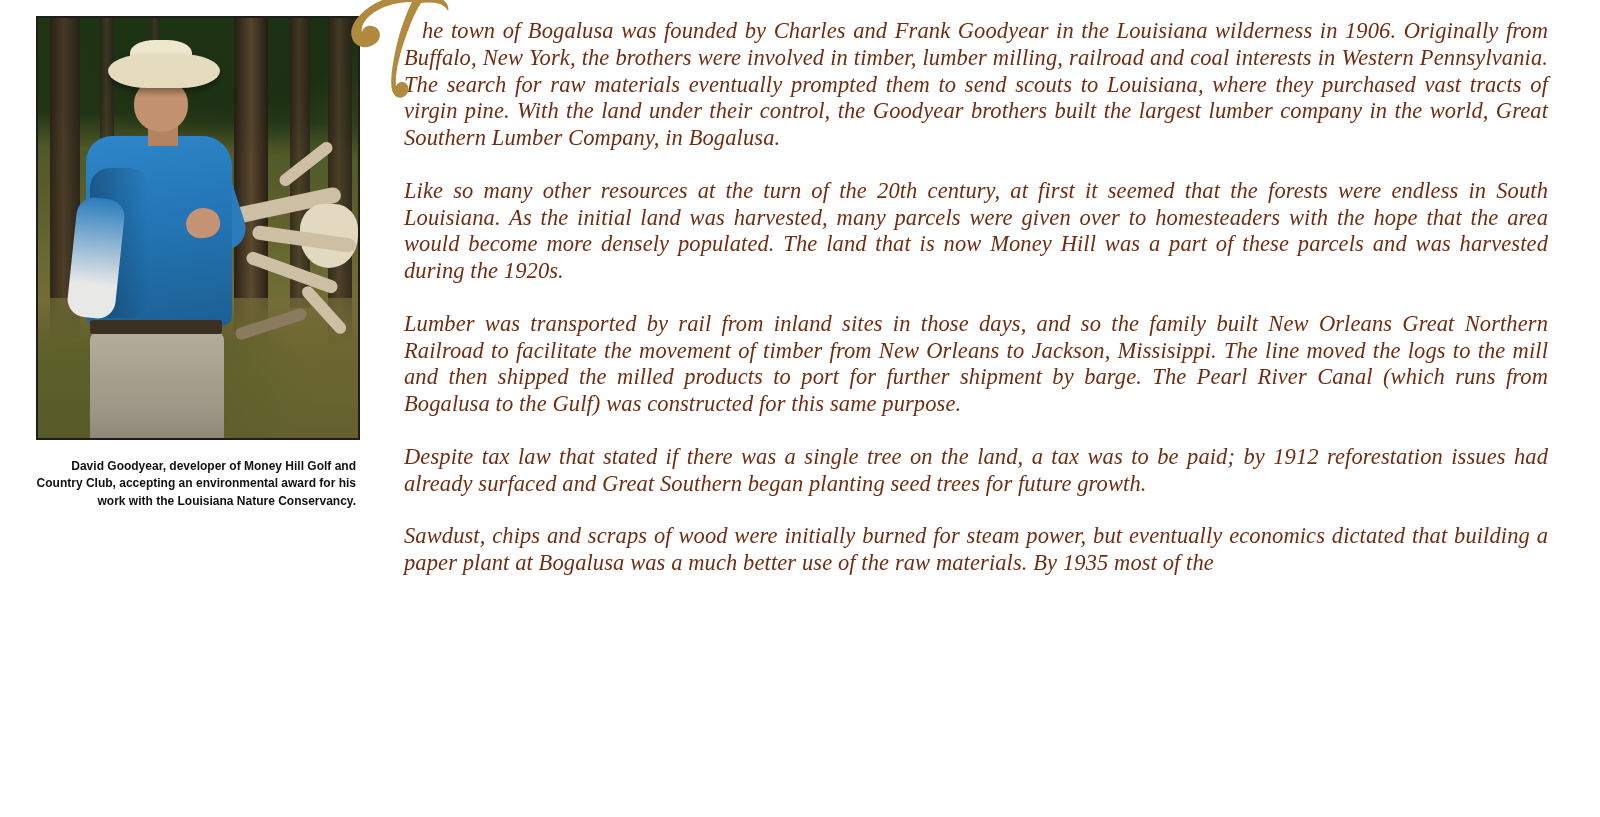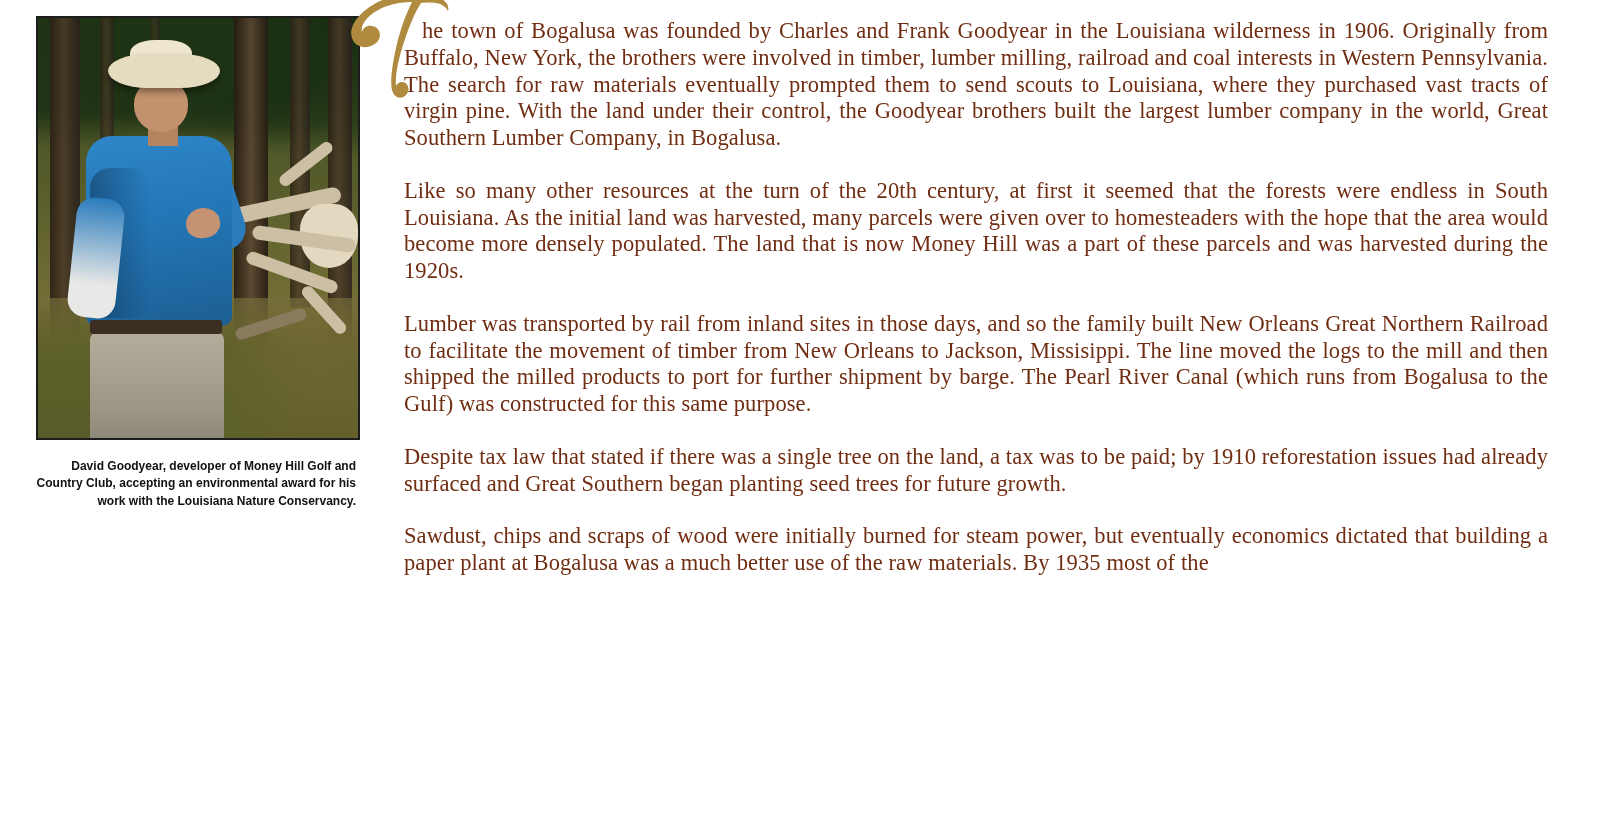--- a/index.html
+++ b/index.html
@@ -161,20 +161,21 @@
     width: 1144px;
     color: #6d2c12;
   }
   .article p {
     margin: 0 0 26px 0;
     font-size: 22.5px;
     line-height: 1.19;
     text-align: justify;
     color: #702d12;
     letter-spacing: .1px;
+    font-style: italic;
   }
   .article p:last-child { margin-bottom: 2px; }
 
   .first-par {
     position: relative;
     min-height: 64px;
   }
   .dropcap {
     position: absolute;
     left: -66px;
@@ -236,17 +237,17 @@
         <svg width="120" height="110" viewBox="0 0 120 110" aria-hidden="true">
           <path d="M96 6 C78 2 56 4 40 12 C22 21 10 36 14 48 C17 58 30 60 38 53 C45 47 42 37 34 36 C29 35 25 38 24 42 C22 34 31 24 44 18 C53 14 64 12 74 12 C68 24 62 40 58 58 C54 76 52 92 54 100 C56 108 63 110 68 105 C73 100 70 92 64 92 C61 92 59 94 58 96 C57 86 60 70 66 52 C71 37 77 22 83 13 C88 12 93 12 98 13 C104 14 108 17 110 21 C112 15 106 8 96 6 Z" fill="#b08a3e"></path>
           <path d="M74 12 C84 11 95 12 102 16 C96 13 88 12 80 12 Z" fill="#c8a256"></path>
         </svg>
       </span>
       <span class="lead-indent"></span><span>he town of Bogalusa was founded by Charles and Frank Goodyear in the Louisiana wilderness in 1906. Originally from Buffalo, New York, the brothers were involved in timber, lumber milling, railroad and coal interests in Western Pennsylvania.  The search for raw materials eventually prompted them to send scouts to Louisiana, where they purchased vast tracts of virgin pine. With the land under their control, the Goodyear brothers built the largest lumber company in the world, Great Southern Lumber Company, in Bogalusa.</span>
     </p>
 
     <p>Like so many other resources at the turn of the 20th century, at first it seemed that the forests were endless in South Louisiana.  As the initial land was harvested, many parcels were given over to homesteaders with the hope that the area would become more densely populated.  The land that is now Money Hill was a part of these parcels and was harvested during the 1920s.</p>
     <p>Lumber was transported by rail from inland sites in those days, and so the family built New Orleans Great Northern Railroad to facilitate the movement of timber from New Orleans to Jackson, Missisippi.  The line moved the logs to the mill and then shipped the milled products to port for further shipment by barge.  The Pearl River Canal (which runs from Bogalusa to the Gulf) was constructed for this same purpose.</p>
-    <p>Despite tax law that stated if there was a single tree on the land, a tax was to be paid; by 1910 reforestation issues had already surfaced and Great Southern began planting seed trees for future growth.</p>
+    <p>Despite tax law that stated if there was a single tree on the land, a tax was to be paid; by 1912 reforestation issues had already surfaced and Great Southern began planting seed trees for future growth.</p>
     <p>Sawdust, chips and scraps of wood were initially burned for steam power, but eventually economics dictated that building a paper plant at Bogalusa was a much better use of the raw materials.  By 1935 most of the</p>
   </div>
 
 </div>
 
 </body></html>

